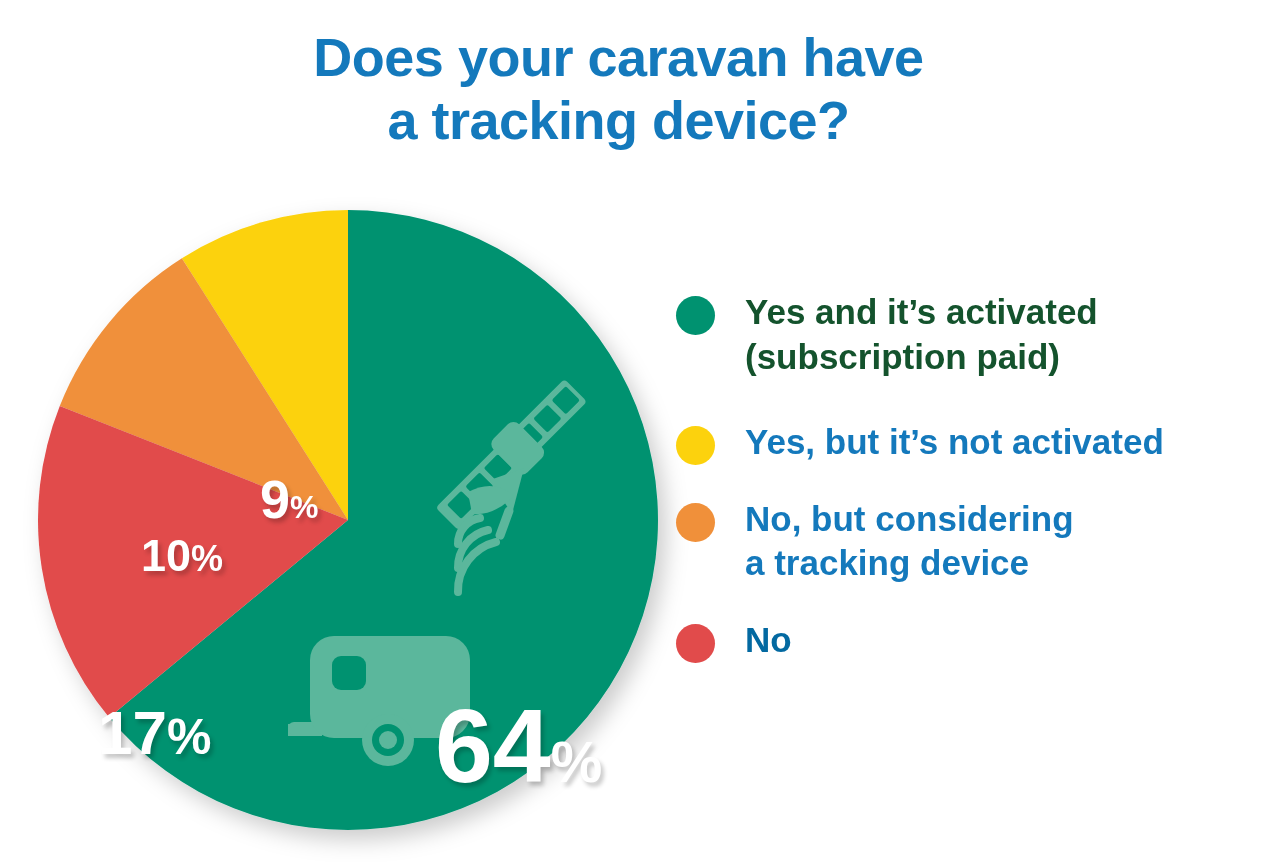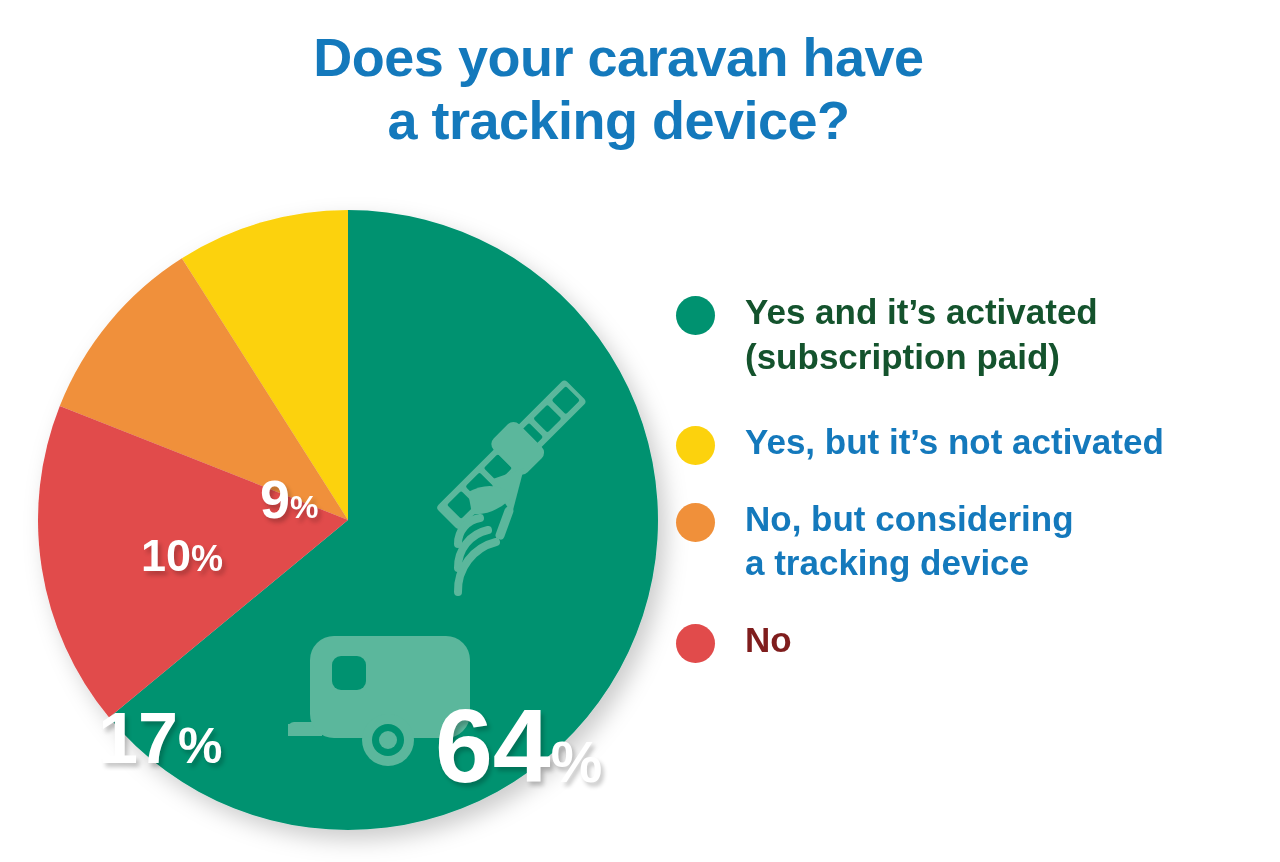--- a/index.html
+++ b/index.html
@@ -59,21 +59,21 @@
     align-items: baseline;
   }
   .slice-label .num { display: inline-block; }
   .slice-label .pct { display: inline-block; }
 
   #label-green  { left: 415px; top: 498px; font-size: 0; }
   #label-green  .num { font-size: 104px; }
   #label-green  .pct { font-size: 58px; }
 
   #label-red    { left: 78px;  top: 506px; font-size: 0; }
-  #label-red    .num { font-size: 72px; }
+  #label-red    .num { font-size: 62px; }
   #label-red    .pct { font-size: 50px; }
 
   #label-orange { left: 121px; top: 337px; font-size: 0; }
   #label-orange .num { font-size: 45px; }
   #label-orange .pct { font-size: 36px; }
 
   #label-yellow { left: 240px; top: 276px; font-size: 0; }
   #label-yellow .num { font-size: 54px; }
   #label-yellow .pct { font-size: 32px; }
 
@@ -225,18 +225,18 @@
   <div class="legend-item" id="legend-item-2">
     <span class="legend-dot" id="legend-dot-2" style="background: rgb(240, 144, 58);"></span>
     <span class="legend-label" style="color: rgb(20, 121, 188);">
       <span class="lg-line">No, but considering</span>
       <span class="lg-line">a tracking device</span>
     </span>
   </div>
 
   <div class="legend-item" id="legend-item-3">
     <span class="legend-dot" id="legend-dot-3" style="background: rgb(225, 75, 75);"></span>
-    <span class="legend-label" style="color: #7f1d1d;">
+    <span class="legend-label" style="color: #0369a1;">
       <span class="lg-line">No</span>
     </span>
   </div>
 
 </div>
 
 </body></html>

